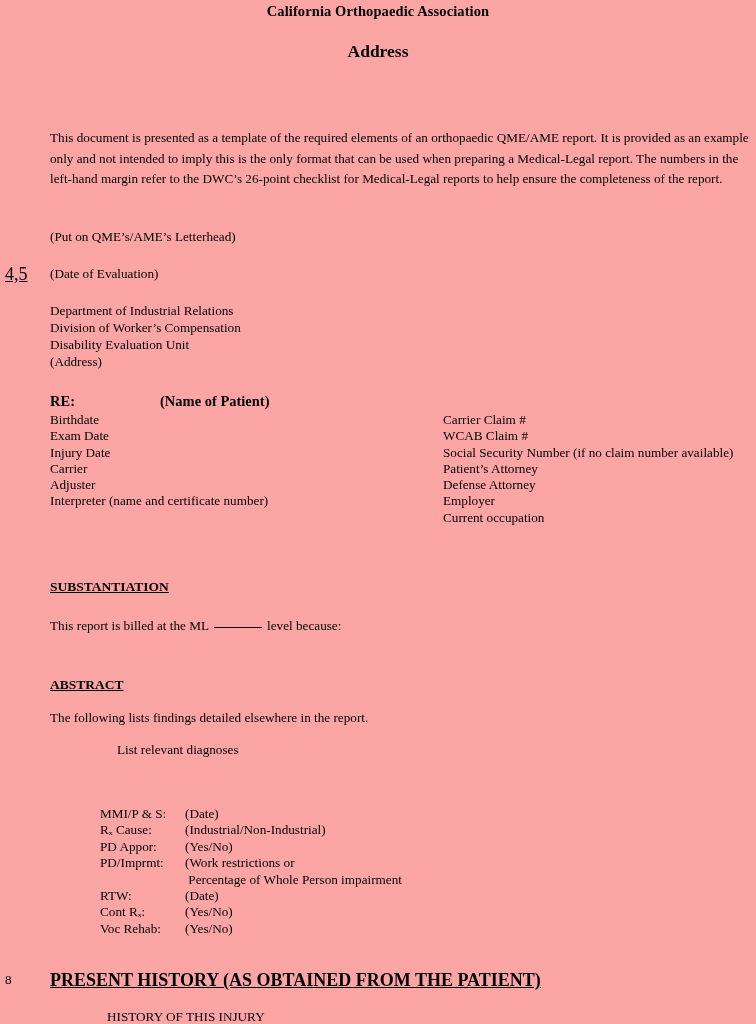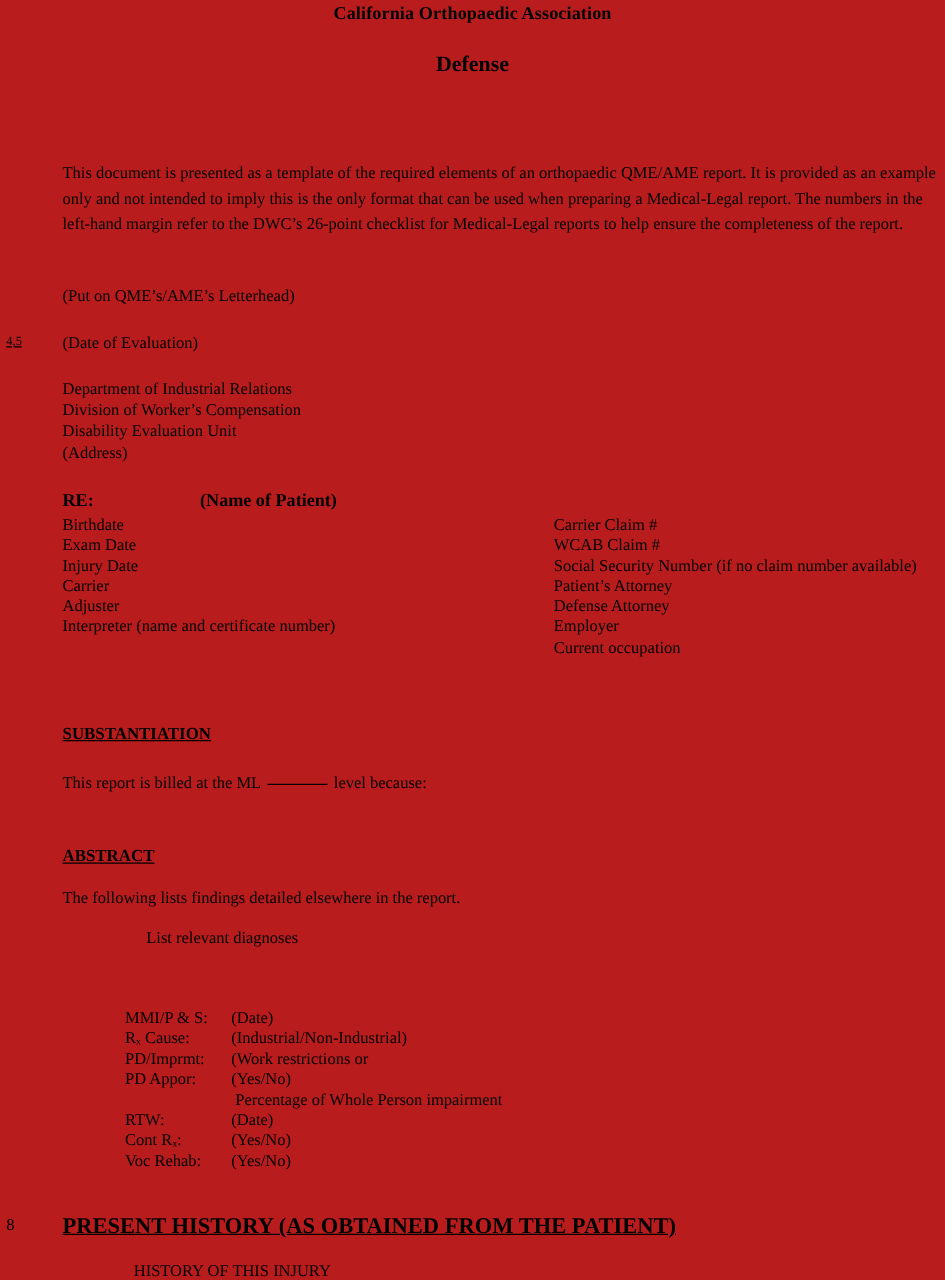--- a/index.html
+++ b/index.html
@@ -14,21 +14,21 @@
     position: relative;
     font-family: "Liberation Serif", "DejaVu Serif", serif;
     color: #000000;
     overflow: hidden;
   }
 
   .page {
     position: relative;
     width: 756px;
     height: 1024px;
-    background: #b91c1c;
+    background: #fca5a5;
   }
 
   
   .title-block {
     padding-top: 2px;
     text-align: center;
   }
   .title-org {
     font-size: 14.5px;
     font-weight: bold;
@@ -55,21 +55,21 @@
     left: 50px;
     top: 128px;
     width: 702px;
     font-size: 13.2px;
     line-height: 20.5px;
     text-align: left;
   }
 
   .margin-num {
     position: absolute;
-    font-size: 10px;
+    font-size: 18px;
     line-height: 18px;
     text-align: center;
     text-decoration: underline;
   }
 
   .block {
     position: absolute;
     left: 50px;
     font-size: 13.2px;
     line-height: 17px;
@@ -180,21 +180,21 @@
     white-space: pre;
   }
 </style>
 </head>
 <body>
 
 <div class="page">
 
   <div class="title-block">
     <div class="title-org">California Orthopaedic Association</div>
-    <div class="title-template">Defense</div>
+    <div class="title-template">Address</div>
   </div>
 
   <div class="intro">This document is presented as a template of the required elements of an orthopaedic QME/AME report.  It is provided as an example only and not intended to imply this is the only format that can be used when preparing a Medical-Legal report.  The numbers in the left-hand margin refer to the DWC’s 26-point checklist for Medical-Legal reports to help ensure the completeness of the report.</div>
 
   <div class="block" style="top:228px;">(Put on QME’s/AME’s Letterhead)</div>
 
   <div class="margin-num" style="left:5px; top:265px;">4,5</div>
   <div class="block" style="top:265px;">(Date of Evaluation)</div>
 
   <div class="block" style="top:302px;">
@@ -229,22 +229,22 @@
   <div class="para" style="top:617px;"><span>This report is billed at the ML </span><span class="blank-fill"></span><span> level because:</span></div>
 
   <div class="section-heading" style="top:676px;">ABSTRACT</div>
   <div class="para" style="top:709px;">The following lists findings detailed elsewhere in the report.</div>
 
   <div class="list-head">List relevant diagnoses</div>
 
   <div class="kv-list">
     <div class="kv-row"><span class="kv-key">MMI/P &amp; S:</span><span>(Date)</span></div>
     <div class="kv-row"><span class="kv-key">Rₓ Cause:</span><span>(Industrial/Non-Industrial)</span></div>
+    <div class="kv-row"><span class="kv-key">PD Appor:</span><span>(Yes/No)</span></div>
     <div class="kv-row"><span class="kv-key">PD/Imprmt:</span><span>(Work restrictions or</span></div>
-    <div class="kv-row"><span class="kv-key">PD Appor:</span><span>(Yes/No)</span></div>
     <div class="kv-row"><span class="kv-cont"></span><span> Percentage of Whole Person impairment</span></div>
     <div class="kv-row"><span class="kv-key">RTW:</span><span>(Date)</span></div>
     <div class="kv-row"><span class="kv-key">Cont Rₓ:</span><span>(Yes/No)</span></div>
     <div class="kv-row"><span class="kv-key">Voc Rehab:</span><span>(Yes/No)</span></div>
   </div>
 
   <div class="ph-num">8</div>
   <div class="ph-heading">PRESENT HISTORY (AS OBTAINED FROM THE PATIENT)</div>
   <div class="ph-sub">HISTORY OF THIS INJURY</div>
 

